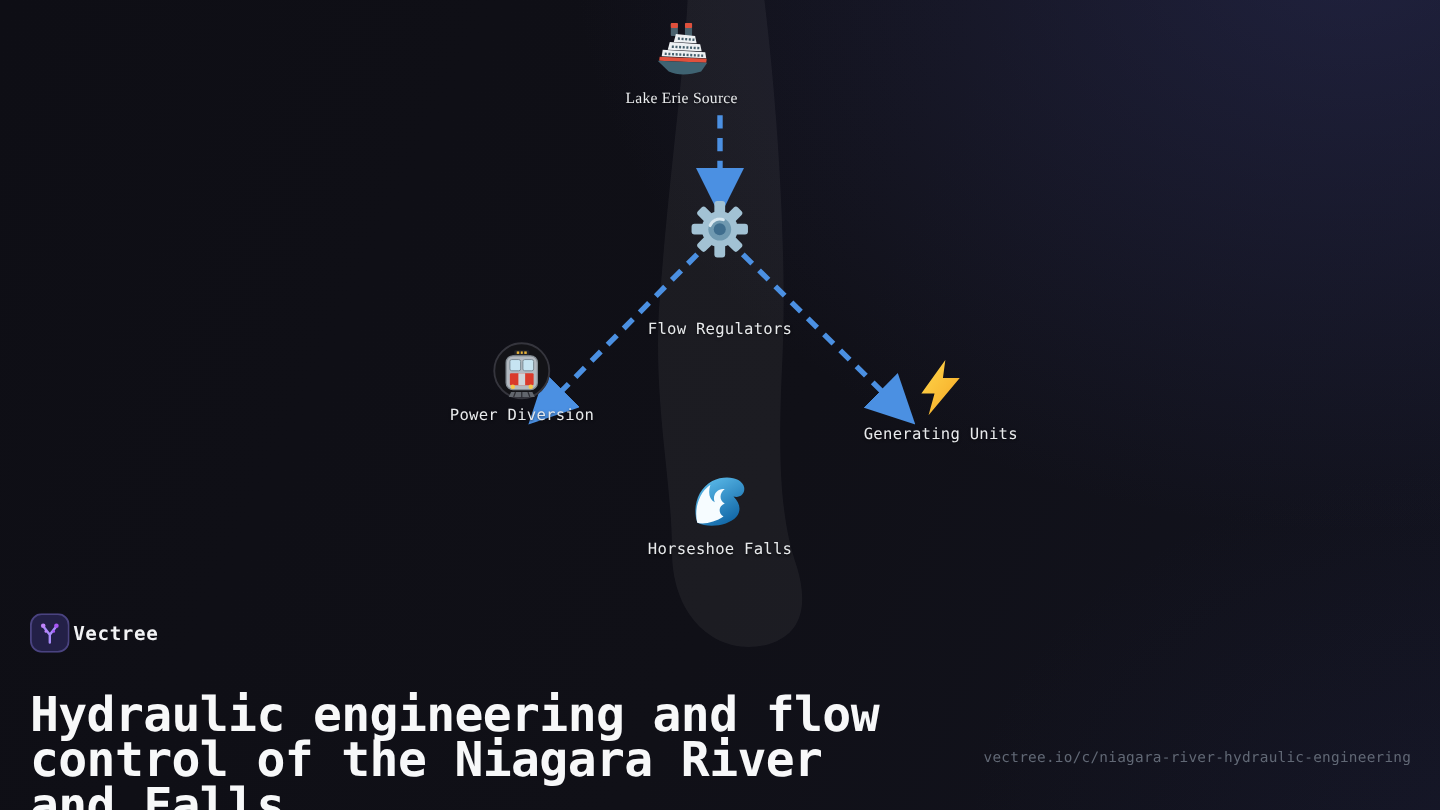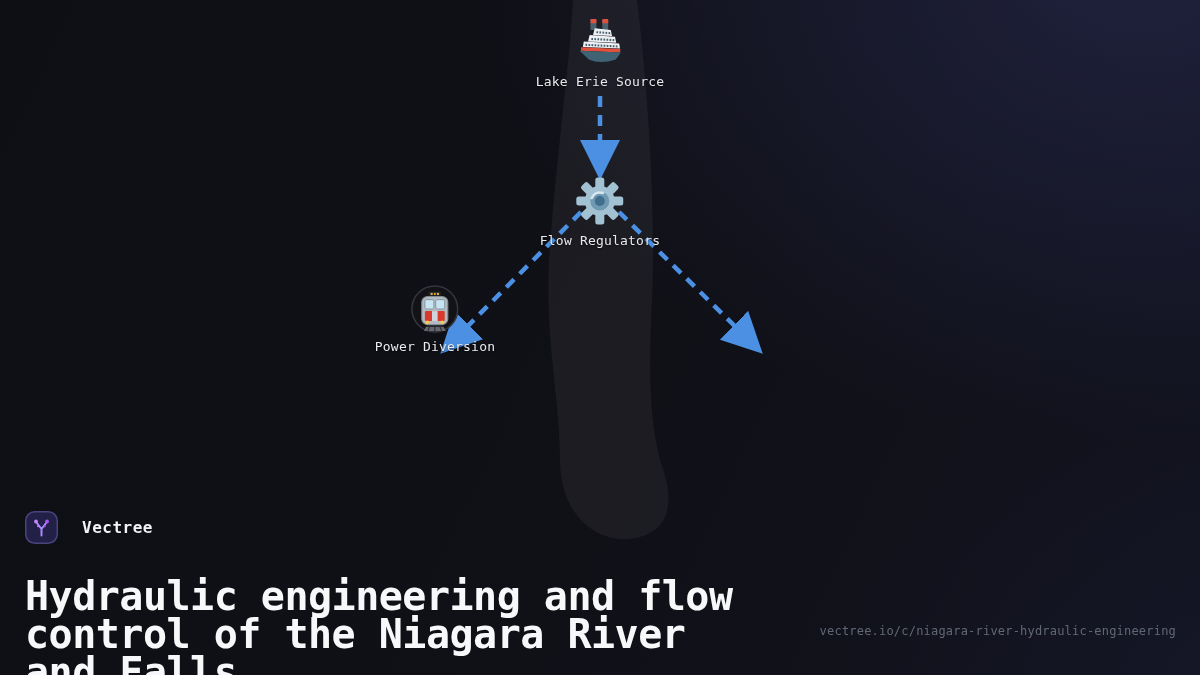--- a/index.html
+++ b/index.html
@@ -13,21 +13,21 @@
   }
   .layer{position:absolute;inset:0;width:1200px;height:675px;}
   
   .node{position:absolute;display:flex;flex-direction:column;align-items:center;transform:translateX(-50%);}
   .node .label{
     font-size:13px;line-height:16px;color:#e8eaec;white-space:nowrap;letter-spacing:0.2px;
     text-shadow:0 1px 2px rgba(0,0,0,.6);
   }
   .edge{stroke:#4b90e2;stroke-width:4.5;stroke-dasharray:11 8;fill:none;}
   
-  .brand-row{position:absolute;left:25px;top:511px;display:flex;align-items:center;gap:24px;}
+  .brand-row{position:absolute;left:25px;top:511px;display:flex;align-items:center;gap:3px;}
   .wordmark{font-weight:bold;font-size:16px;color:#f2f3f5;letter-spacing:0.5px;}
   .page-title{
     position:absolute;left:25px;top:550px;width:710px;
     font-weight:bold;font-size:40px;line-height:0.95;color:#f7f8f9;letter-spacing:-0.5px;
   }
   .card-url{position:absolute;right:24px;top:624px;font-size:12px;color:#616875;letter-spacing:0.2px;}
 </style>
 </head>
 <body>
 
@@ -43,39 +43,39 @@
     <defs>
       <marker id="ah" viewBox="0 0 10 10" refX="8" refY="5" markerWidth="9" markerHeight="9" orient="auto">
         <path d="M0 0 L10 5 L0 10 Z" fill="#4b90e2"></path>
       </marker>
     </defs>
     <line class="edge" x1="600" y1="96" x2="600" y2="172" marker-end="url(#ah)"></line>
     <line class="edge" x1="581" y1="212" x2="446" y2="348" marker-end="url(#ah)"></line>
     <line class="edge" x1="619" y1="212" x2="757" y2="348" marker-end="url(#ah)"></line>
   </svg>
 
-  <div class="node" style="left:600px;top:14px;">
+  <div class="node" style="left:568px;top:14px;font-family:Liberation Serif, serif;">
     <svg width="54" height="54" viewBox="0 0 64 64">
       <rect x="21" y="6" width="7" height="13" rx="1" fill="#4a626e"></rect>
       <rect x="21" y="6" width="7" height="5" rx="1" fill="#e0503c"></rect>
       <rect x="35" y="6" width="7" height="13" rx="1" fill="#4a626e"></rect>
       <rect x="35" y="6" width="7" height="5" rx="1" fill="#e0503c"></rect>
       <path d="M26 17 L45 19 L46.5 26 L24 25 Z" fill="#eef1f3"></path>
       <path d="M20 25 L50 27 L51.5 34 L18 32.5 Z" fill="#eef1f3"></path>
       <path d="M13 32.5 L55 35 L56 41 L12 39 Z" fill="#eef1f3"></path>
       <line x1="28" y1="21.5" x2="45" y2="22.8" stroke="#46606d" stroke-width="2.4" stroke-dasharray="2 1.6"></line>
       <line x1="22" y1="29.5" x2="50" y2="31" stroke="#46606d" stroke-width="2.4" stroke-dasharray="2 1.6"></line>
       <line x1="15" y1="36.5" x2="54" y2="38.5" stroke="#46606d" stroke-width="2.4" stroke-dasharray="2 1.6"></line>
       <path d="M10 39.5 L56.5 41.5 L56 45.5 L9.5 43.5 Z" fill="#e0503c"></path>
       <path d="M8 43.5 L57 45.5 L51 54 Q32 60 19 54 Z" fill="#3f6372"></path>
     </svg>
     <span class="label" style="margin-top:6px;">Lake Erie Source</span>
   </div>
 
-  <div class="node" style="left:600px;top:177px;">
+  <div class="node" style="left:600px;top:167px;gap:44px;">
     <svg width="48" height="48" viewBox="0 0 48 48">
       <g transform="translate(24 24)">
         <g fill="#a2c2d4">
           <rect x="-4.5" y="-23.5" width="9" height="12" rx="2.5"></rect>
           <rect x="-4.5" y="-23.5" width="9" height="12" rx="2.5" transform="rotate(45)"></rect>
           <rect x="-4.5" y="-23.5" width="9" height="12" rx="2.5" transform="rotate(90)"></rect>
           <rect x="-4.5" y="-23.5" width="9" height="12" rx="2.5" transform="rotate(135)"></rect>
           <rect x="-4.5" y="-23.5" width="9" height="12" rx="2.5" transform="rotate(180)"></rect>
           <rect x="-4.5" y="-23.5" width="9" height="12" rx="2.5" transform="rotate(225)"></rect>
           <rect x="-4.5" y="-23.5" width="9" height="12" rx="2.5" transform="rotate(270)"></rect>
@@ -110,21 +110,49 @@
       <rect x="14.5" y="15" width="8.6" height="9" rx="1.5" fill="#c6e4f2" stroke="#7b8b94" stroke-width="0.8"></rect>
       <rect x="24.9" y="15" width="8.6" height="9" rx="1.5" fill="#c6e4f2" stroke="#7b8b94" stroke-width="0.8"></rect>
       <rect x="14.5" y="26" width="19" height="9.5" rx="1" fill="#da3a2b"></rect>
       <rect x="21.3" y="26" width="5.4" height="9.5" fill="#cfd6db"></rect>
       <circle cx="16.8" cy="36.8" r="1.8" fill="#f6c94a"></circle>
       <circle cx="31.2" cy="36.8" r="1.8" fill="#f6c94a"></circle>
     </svg>
     <span class="label" style="margin-top:5px;">Power Diversion</span>
   </div>
 
+  <div class="node" style="left:784px;top:299px;">
+    <svg width="48" height="48" viewBox="0 0 48 48">
+      <defs>
+        <linearGradient id="boltg" x1="0" y1="0" x2="1" y2="1">
+          <stop offset="0" stop-color="#ffd84d"></stop>
+            <stop offset="1" stop-color="#f5a623"></stop>
+        </linearGradient>
+      </defs>
+      <polygon points="28,1 8,29 19,29 14,47 40,16 26,16" fill="url(#boltg)"></polygon>
+    </svg>
+    <span class="label" style="margin-top:8px;">Generating Units</span>
+  </div>
 
+  <div class="node" style="left:600px;top:393px;">
+    <svg width="50" height="50" viewBox="0 0 48 48">
+      <defs>
+        <linearGradient id="waveg" x1="0" y1="0" x2="0.6" y2="1">
+          <stop offset="0" stop-color="#66c6f2"></stop>
+            <stop offset="1" stop-color="#1268a8"></stop>
+        </linearGradient>
+      </defs>
+      <path d="M6 41 C2 29 6 14 18 7.5 C29 2 42 5 43.5 12.5 C44.5 18 40 21.5 35 20
+               C40 25 41.5 31 37.5 36 C31 43.5 15 45.5 6 41 Z" fill="url(#waveg)"></path>
+      <path d="M6 41 C3.5 31 6.5 17.5 16.5 10.5 C14.5 17 15.5 22 20 24.5
+               C17.5 18.5 22.5 13 28 14 C23.5 17.5 23.5 23 28 25.5
+               C23 27.5 22.5 33 27 36 C20.5 40.5 11.5 42.5 6 41 Z" fill="#f6fcff"></path>
+    </svg>
+    <span class="label" style="margin-top:8px;">Horseshoe Falls</span>
+  </div>
 
   <div class="brand-row">
     <svg width="33" height="33" viewBox="0 0 33 33">
       <rect x="0.75" y="0.75" width="31.5" height="31.5" rx="9" fill="#232047" stroke="#4a4380" stroke-width="1.5"></rect>
       <path d="M16.5 24.5 L16.5 18 M16.5 18 L11.5 11.5 M16.5 18 L21.5 11.5" stroke="#a78bfa" stroke-width="2" stroke-linecap="round" fill="none"></path>
       <circle cx="11" cy="10.5" r="1.9" fill="#c084fc"></circle>
       <circle cx="22" cy="10.5" r="1.9" fill="#a855f7"></circle>
       <circle cx="13.2" cy="15.2" r="1.1" fill="#c084fc"></circle>
       <circle cx="19.8" cy="15.2" r="1.1" fill="#a855f7"></circle>
     </svg>

